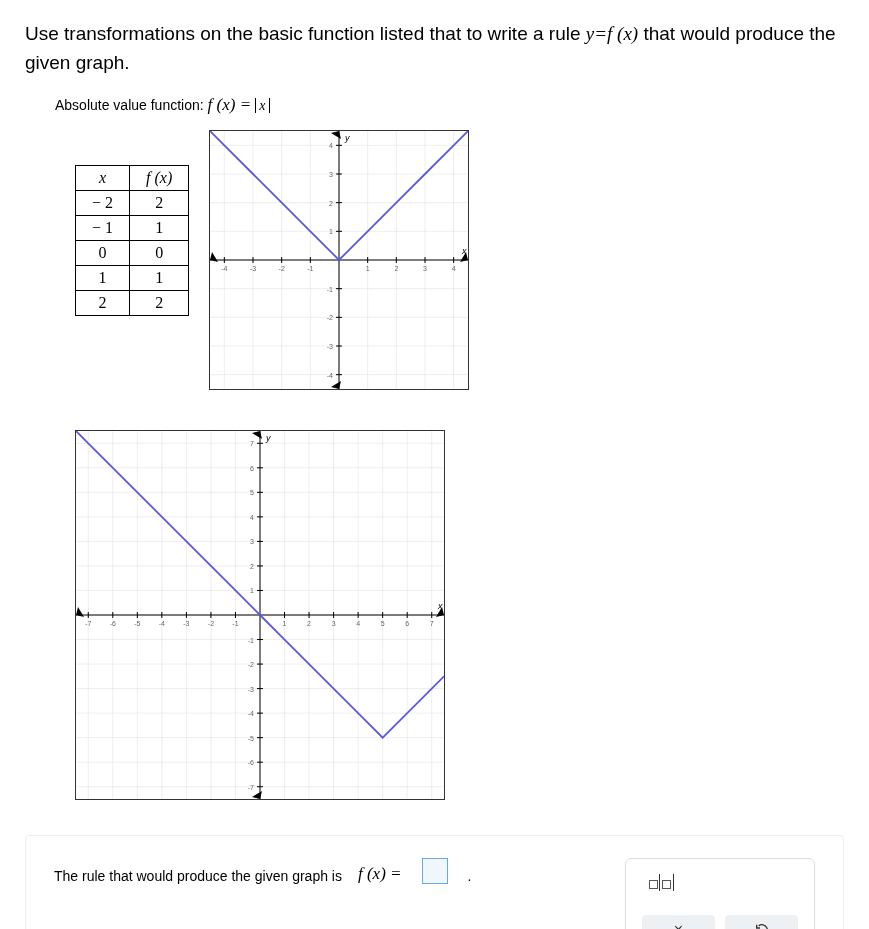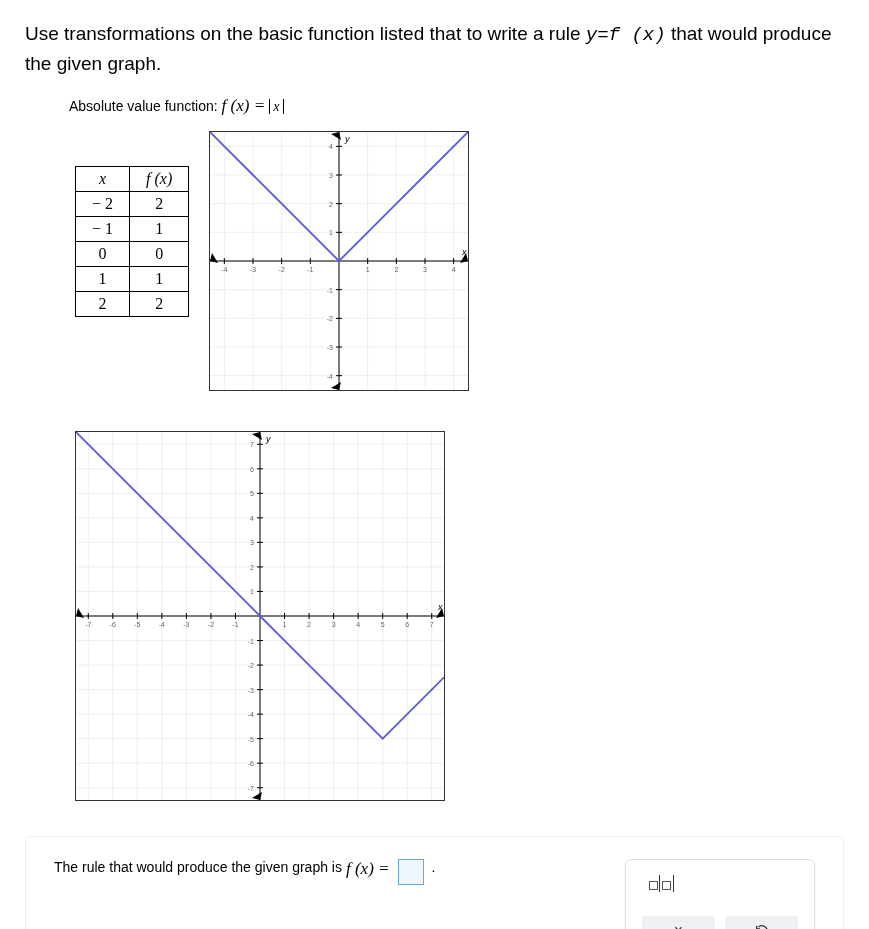--- a/index.html
+++ b/index.html
@@ -9,26 +9,26 @@
       padding: 20px 25px;
       width: 869px;
       color: #000;
     }
     .question-text {
       font-size: 19px;
       line-height: 1.5;
       margin-bottom: 18px;
     }
     .question-text .math-ital {
-      font-family: Liberation Mono, monospace;
+      font-family: Liberation Serif, serif;
       font-style: italic;
     }
     .basic-func {
       font-size: 14px;
-      margin-left: 44px;
+      margin-left: 30px;
       margin-bottom: 15px;
     }
     .basic-func .math {
       font-family: 'Times New Roman', serif;
       font-style: italic;
       font-size: 17px;
     }
     .absbar {
       border-left: 1px solid #000;
       border-right: 1px solid #000;
@@ -77,22 +77,22 @@
       border: 1px solid #eee;
       border-radius: 4px;
       padding: 22px 28px;
       display: flex;
       align-items: flex-start;
       justify-content: space-between;
       font-size: 14px;
     }
     .answer-left {
       display:flex;
-      align-items:flex-start;
-      gap: 4px;
+      align-items:flex-end;
+      gap: 16px;
       font-family: Verdana, sans-serif;
     }
     .answer-left .math {
       font-family: 'Times New Roman', serif;
       font-style: italic;
       font-size: 17px;
     }
     .answer-input {
       display:inline-block;
       width: 26px;

